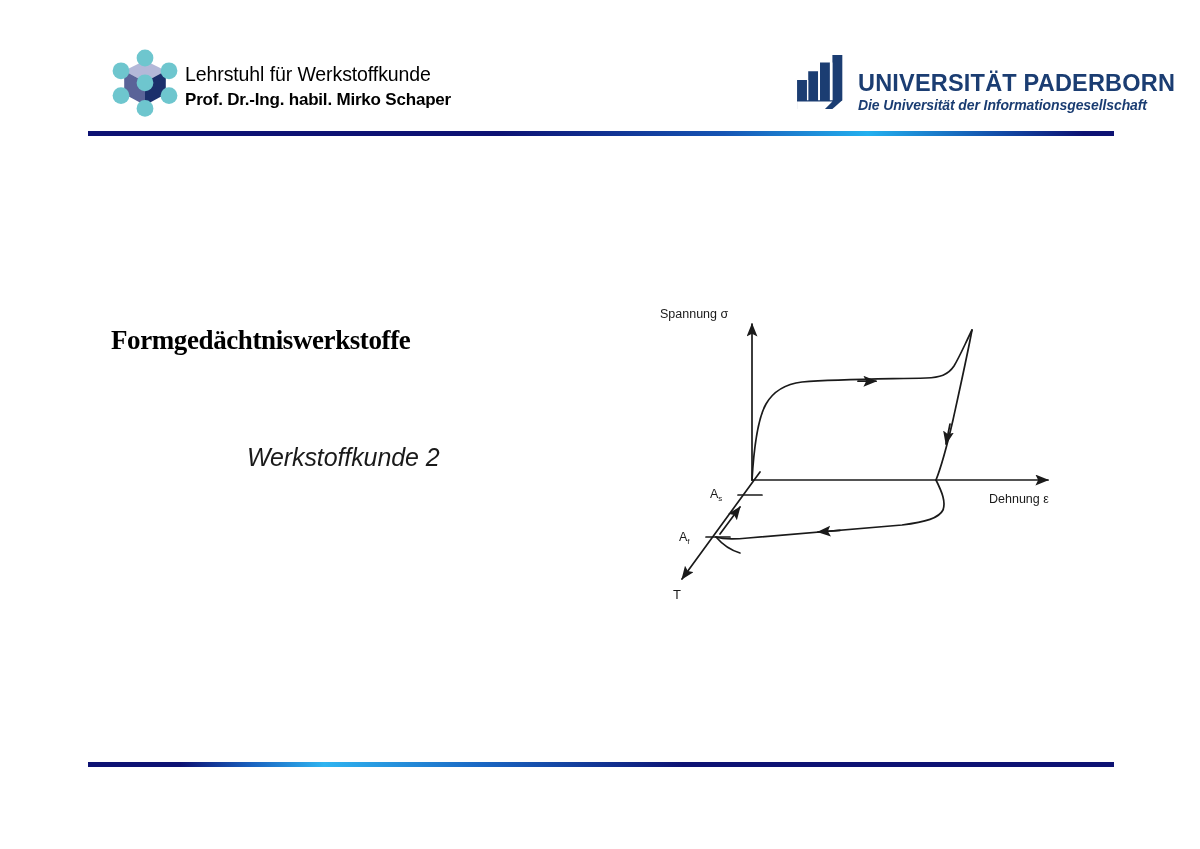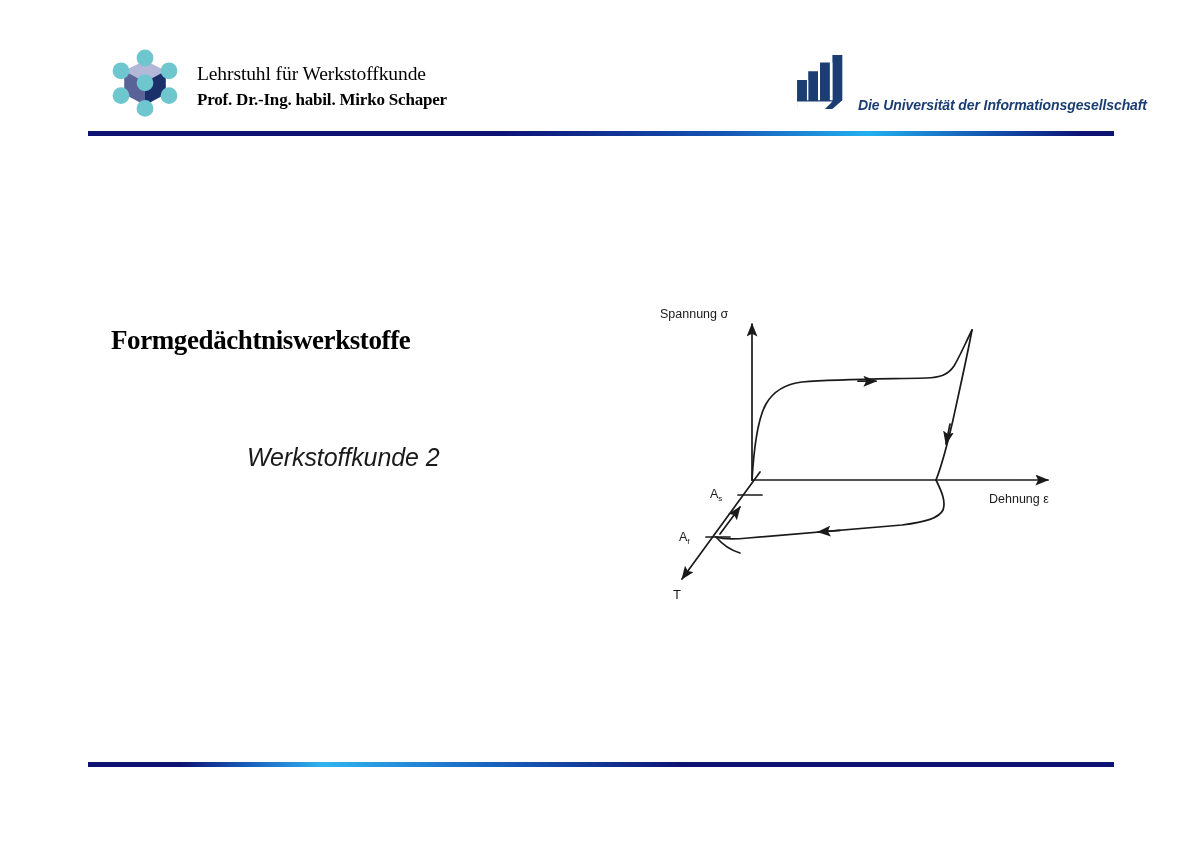--- a/index.html
+++ b/index.html
@@ -29,23 +29,22 @@
     top: 46px;
     display: flex;
     align-items: center;
   }
   .chair-logo {
     width: 80px;
     height: 80px;
     flex: none;
   }
   .chair-text {
-    margin-left: 12px;
+    margin-left: 0;
     line-height: 1.28;
-    font-family: Liberation Serif, serif;
   }
   .chair-line1 {
     font-size: 19.5px;
     color: #000000;
     white-space: nowrap;
     letter-spacing: -0.1px;
   }
   .chair-line2 {
     font-size: 17px;
     font-weight: bold;
@@ -195,20 +194,21 @@
           <polygon points="66,17 70,17 70,92 66,82"></polygon>
           <polygon points="47,31 50,31 50,92 47,86"></polygon>
           <polygon points="29,45 31,45 31,92 29,90"></polygon>
         </g>
         <polygon points="13,79 86,79 86,92 13,92" fill="#ffffff"></polygon>
         <polygon points="13,78 86,78 70,92 13,92" fill="#1b3d72"></polygon>
         <polygon points="13,80 70,80 58,92 13,92" fill="#ffffff"></polygon>
       </svg>
     </span>
     <div class="uni-text">
+      <div class="uni-name">UNIVERSITÄT PADERBORN</div>
       <div class="uni-tag">Die Universität der Informationsgesellschaft</div>
     </div>
   </div>
 </div>
 
 <div class="rule rule-top"></div>
 <div class="rule rule-bottom"></div>
 
 <div class="title-main">Formgedächtniswerkstoffe</div>
 <div class="title-sub">Werkstoffkunde 2</div>

